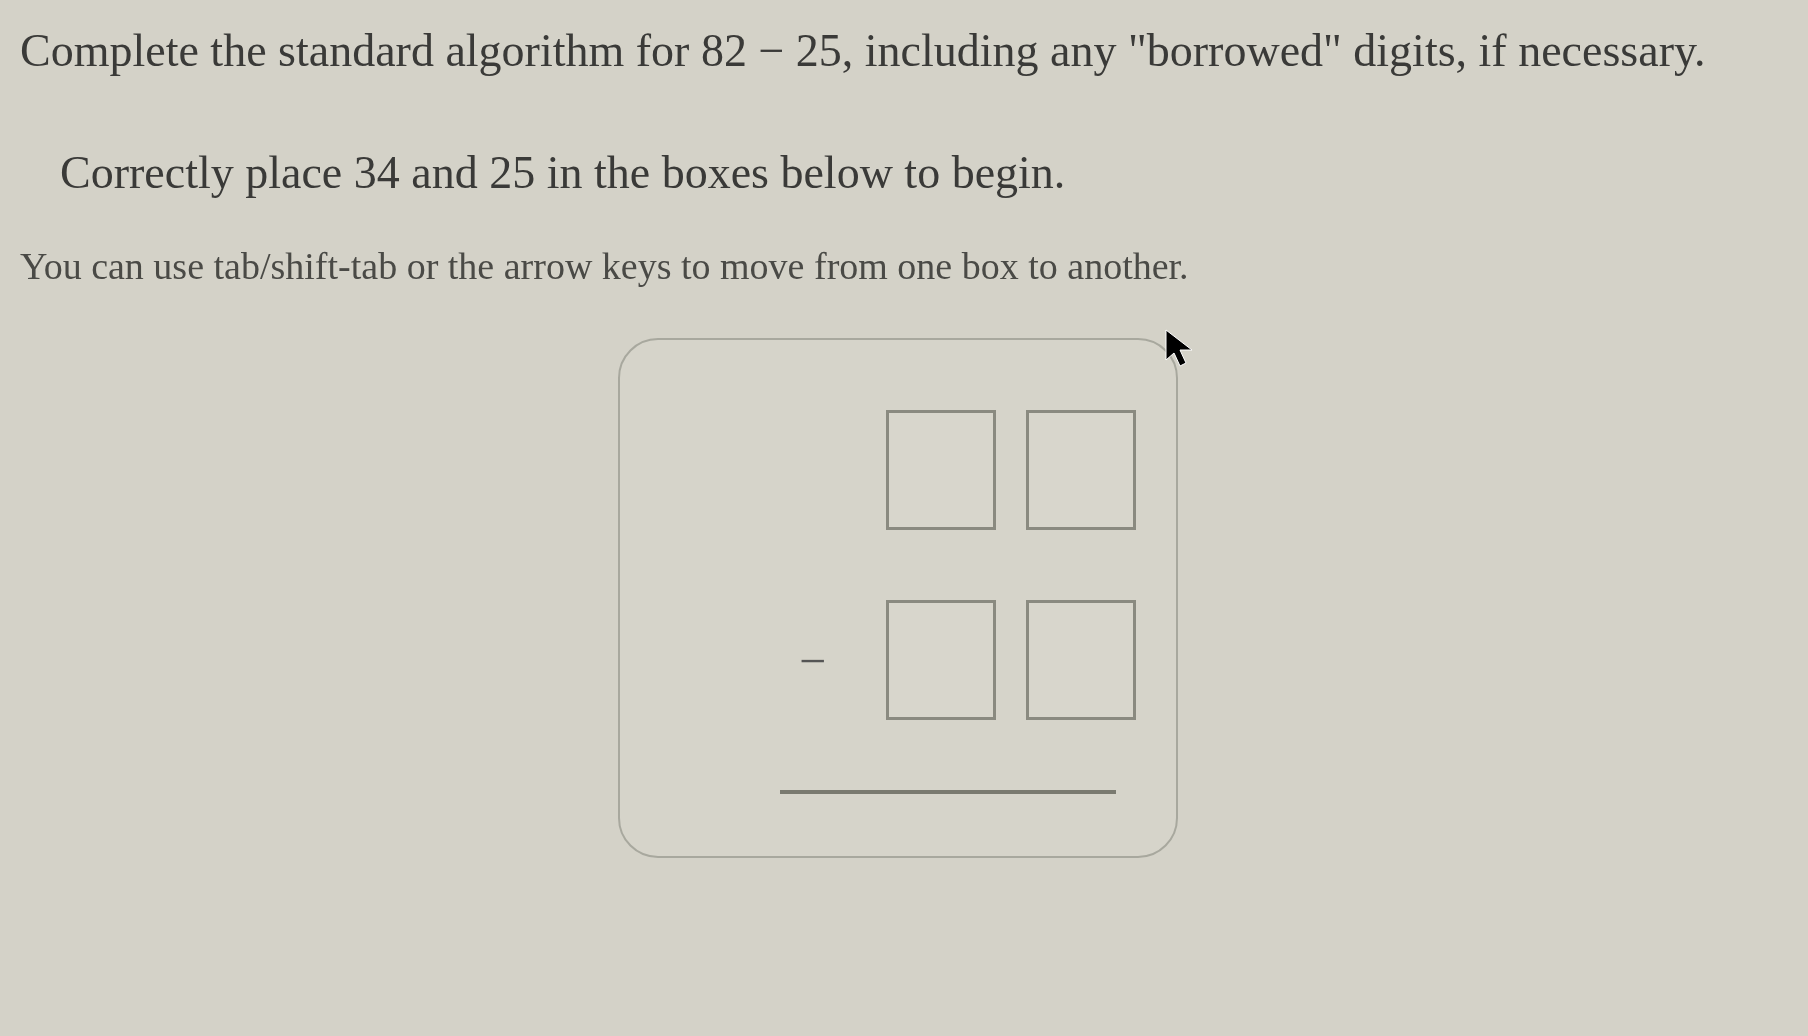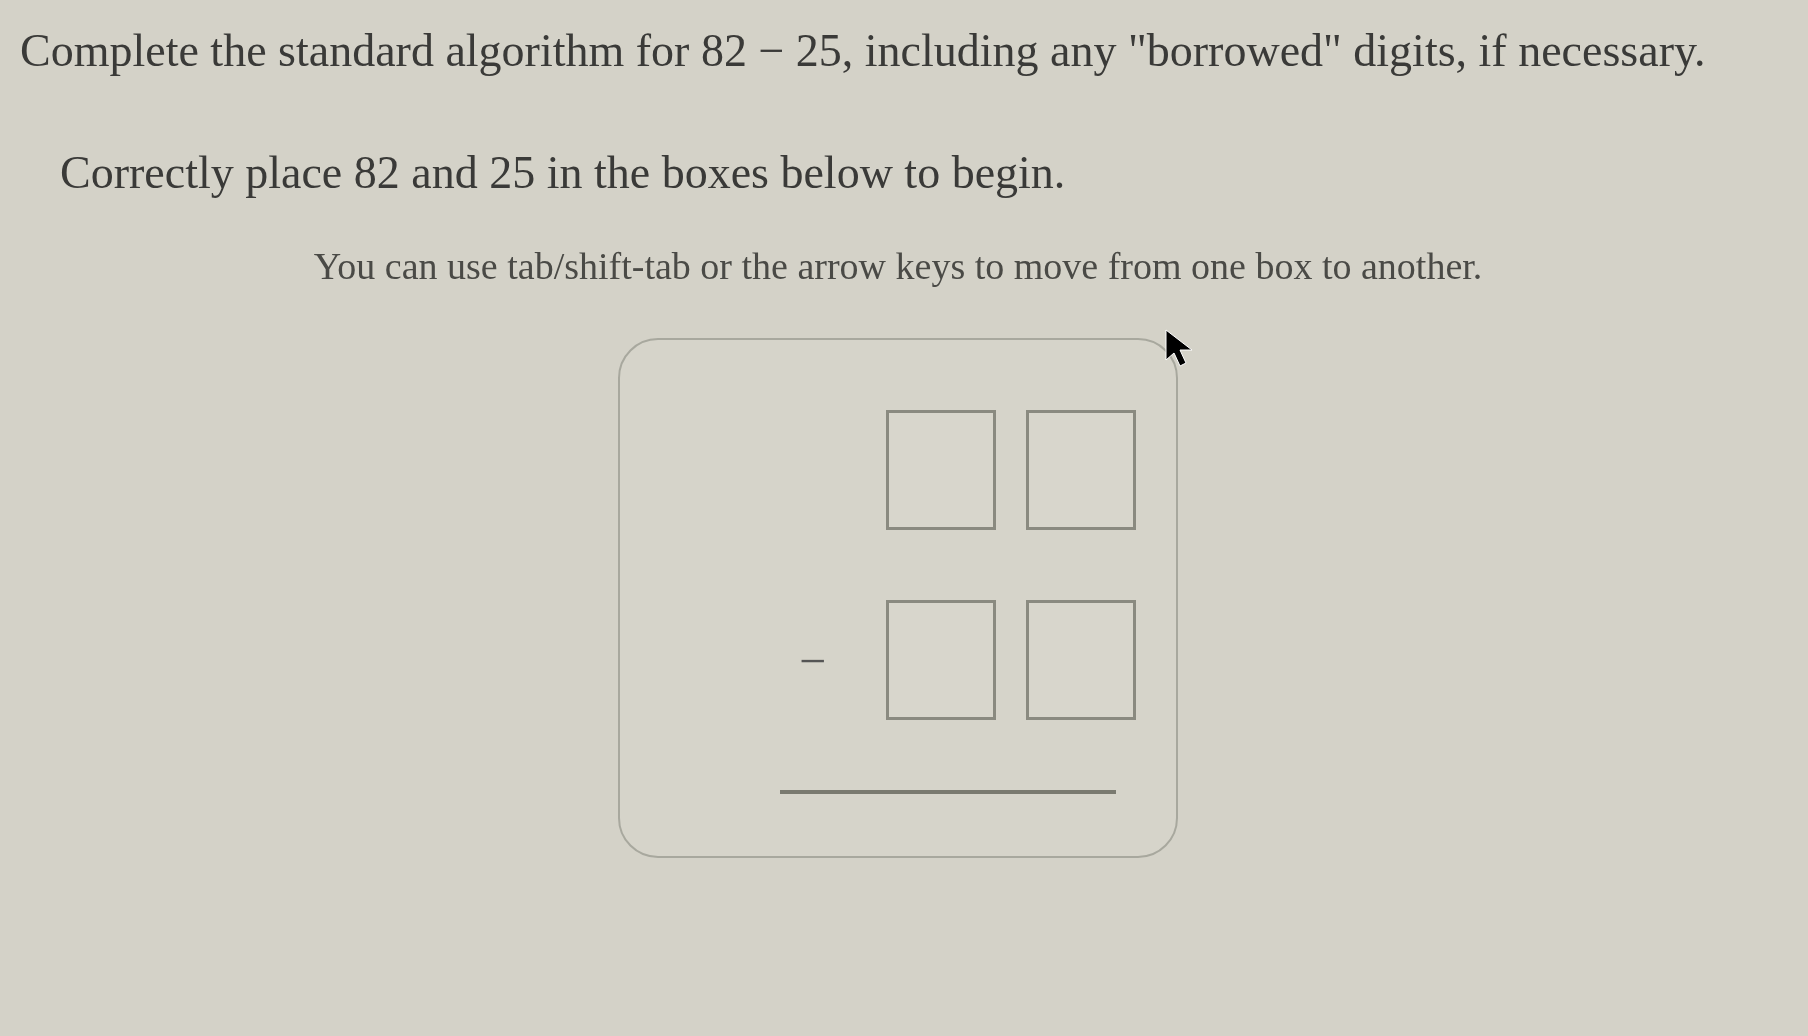--- a/index.html
+++ b/index.html
@@ -25,21 +25,20 @@
   .instruction-2 {
     font-size: 46px;
     line-height: 1.35;
     color: #3a3a38;
     margin-left: 40px;
     margin-bottom: 40px;
   }
   .hint {
     font-size: 38px;
     color: #4a4a46;
-    text-align: center;
     margin: 16px auto 50px auto;
     width: 100%;
   }
   .work-area-wrap {
     width: 100%;
     display: flex;
     justify-content: center;
   }
   .work-area {
     width: 560px;
@@ -94,21 +93,21 @@
     pointer-events: none;
   }
 </style>
 </head>
 <body>
 
 <div class="page">
 
   <div class="instruction-1">Complete the standard algorithm for 82 − 25, including any "borrowed" digits, if necessary.</div>
 
-  <div class="instruction-2">Correctly place 82 and 25 in the boxes below to begin.</div>
+  <div class="instruction-2">Correctly place 34 and 25 in the boxes below to begin.</div>
 
   <div class="hint">You can use tab/shift-tab or the arrow keys to move from one box to another.</div>
 
   <div class="work-area-wrap">
     <div class="work-area">
       <span class="cursor">
         <svg width="32" height="40" viewBox="0 0 32 40">
           <path d="M2 2 L2 32 L10 25 L16 38 L22 35 L16 22 L28 22 Z" fill="#000" stroke="#fff" stroke-width="1"></path>
         </svg>
       </span>

